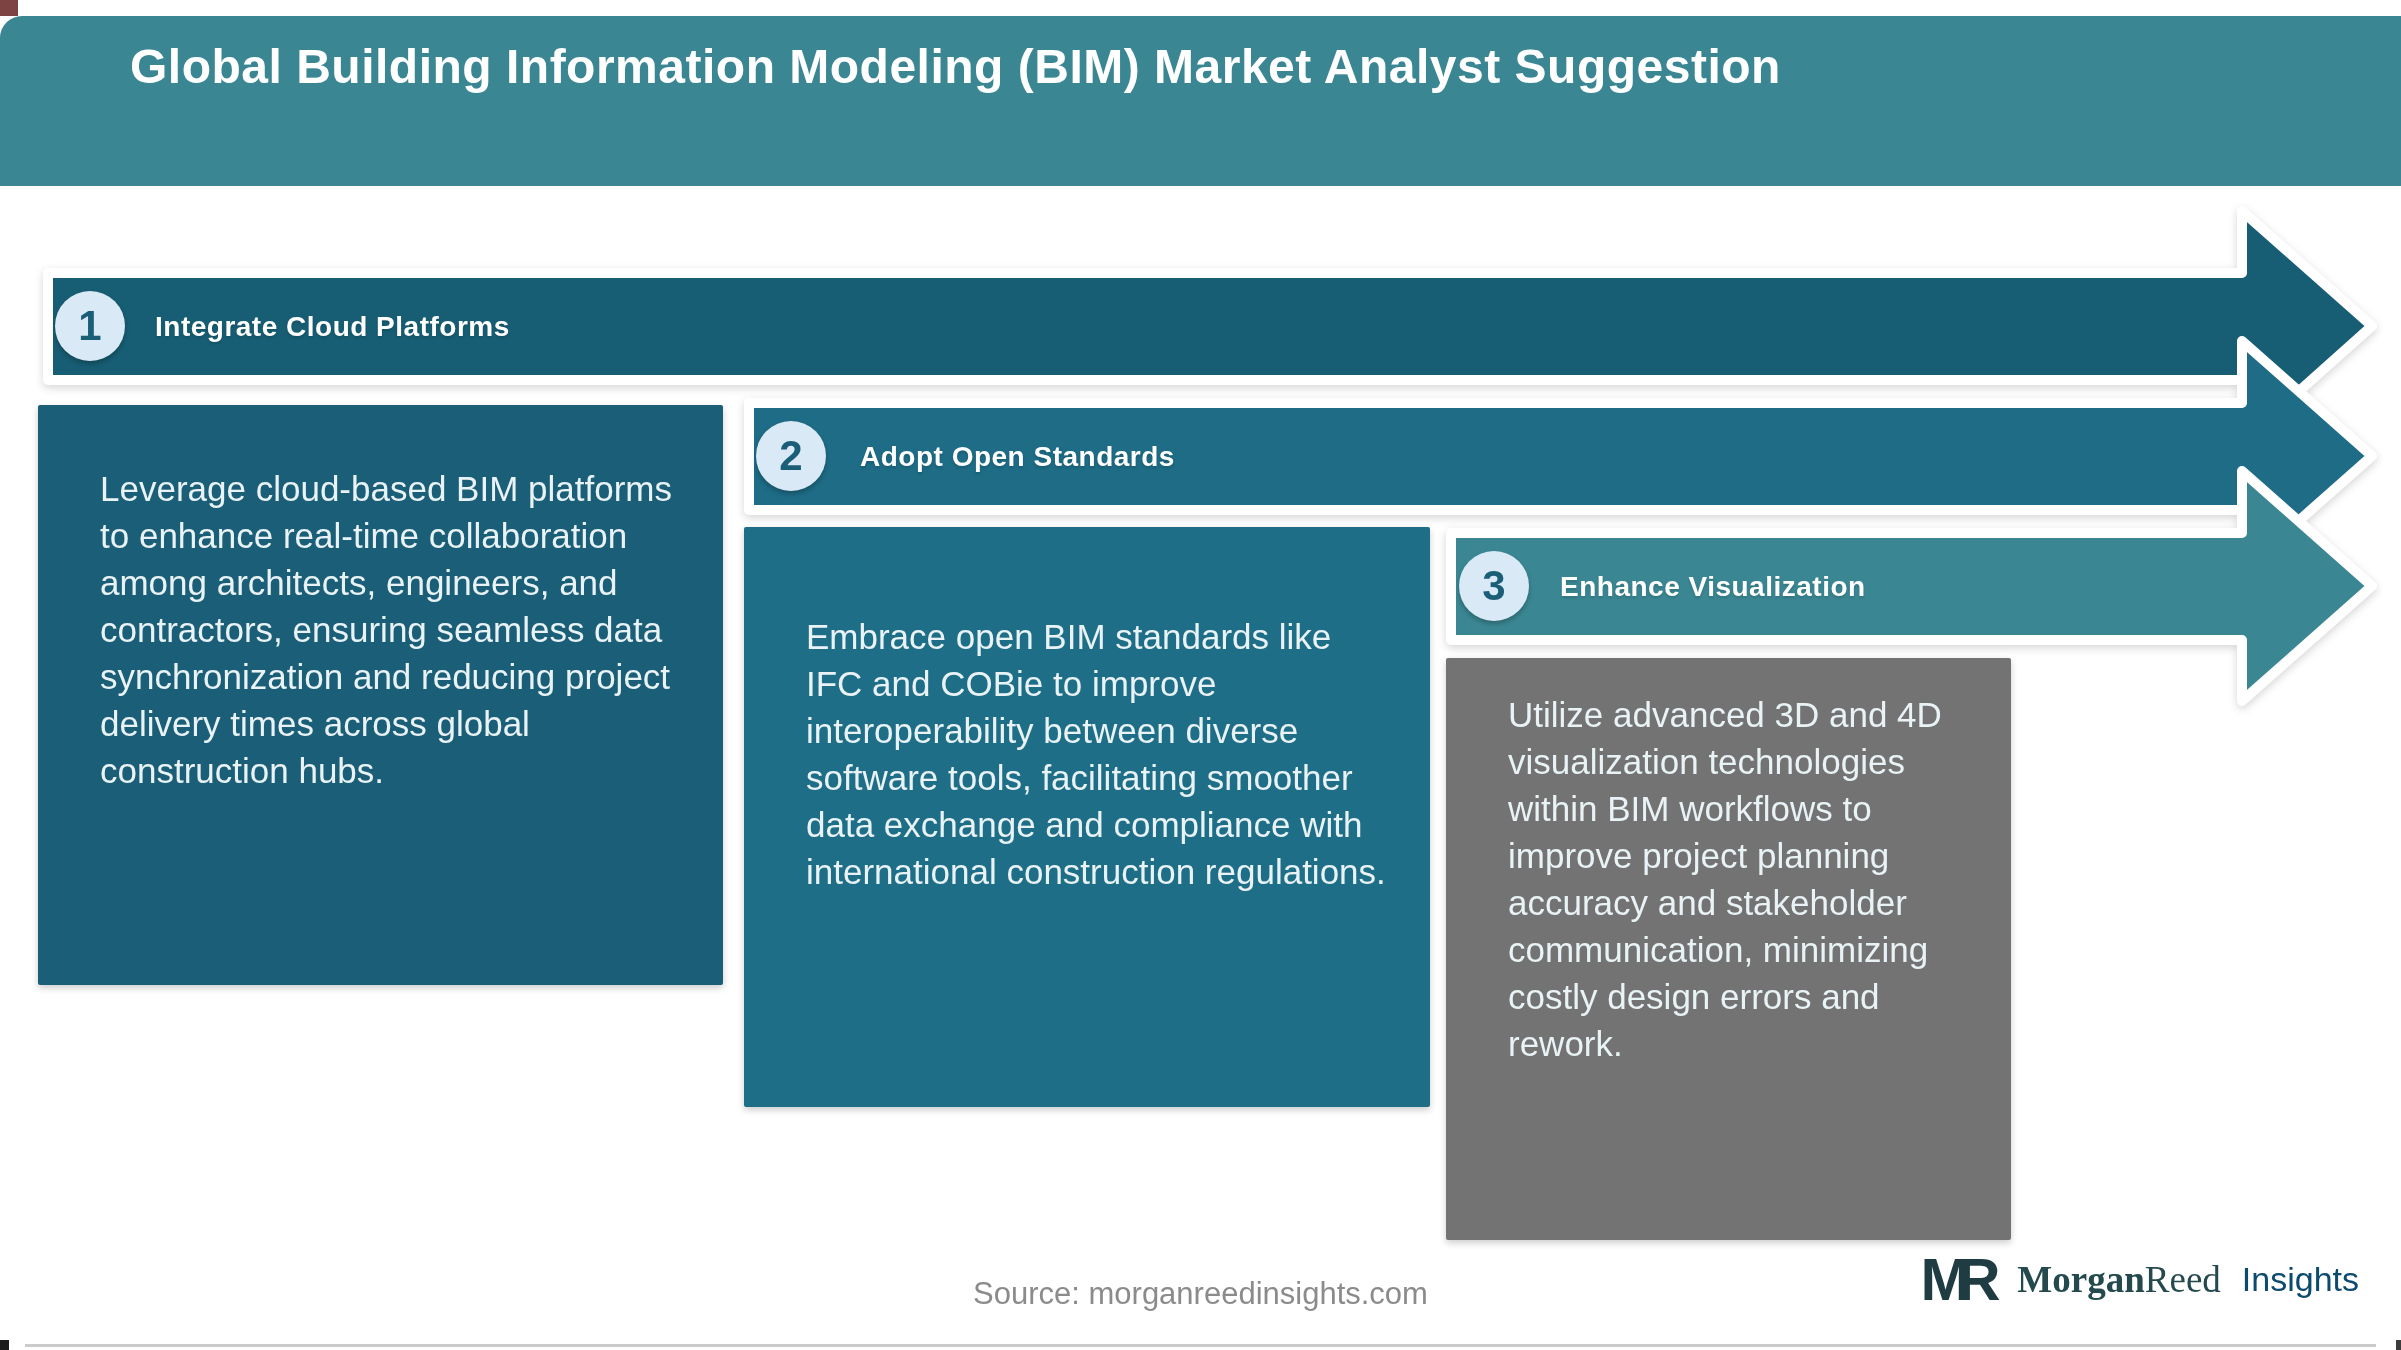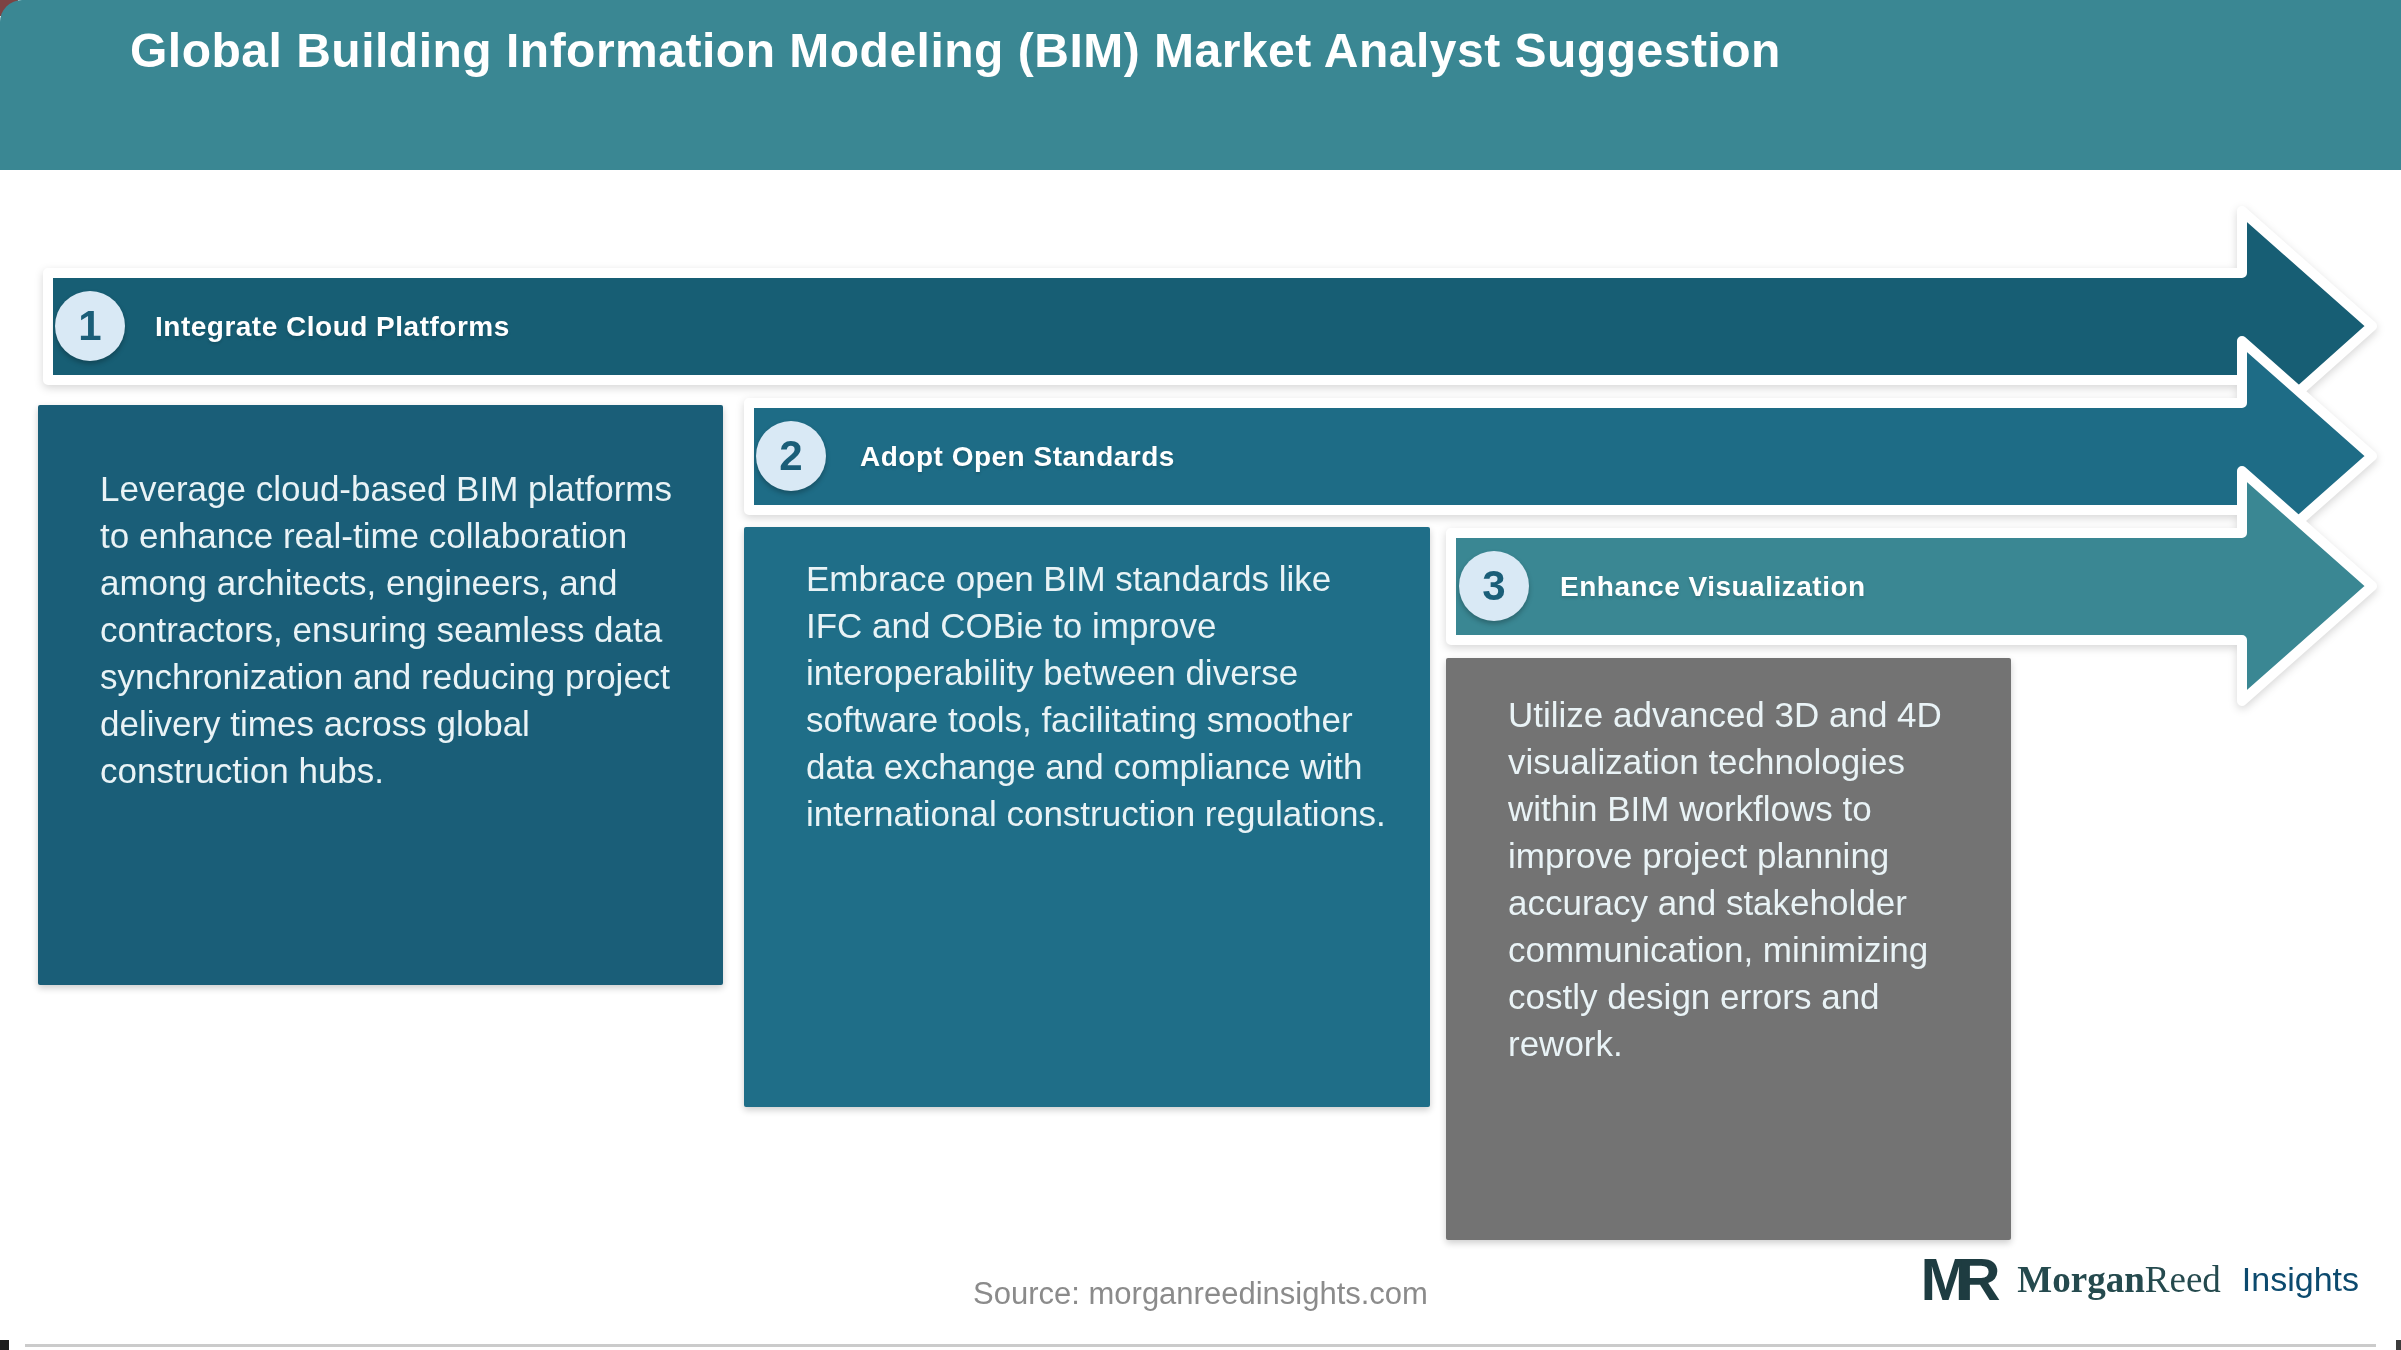--- a/index.html
+++ b/index.html
@@ -14,21 +14,21 @@
 
   
   .corner-artifact {
     position: absolute; top: 0; left: 0;
     width: 18px; height: 16px;
     background: #7d4343;
   }
 
   
   .header {
-    position: absolute; top: 0; left: 0;
+    position: absolute; top: 16px; left: 0;
     width: 2401px; height: 170px;
     background: #3A8793;
     border-top-left-radius: 22px;
   }
   .header .title {
     position: absolute; left: 130px; top: 22px;
     width: 1700px;
     color: #ffffff;
     font-size: 48px; font-weight: bold;
     line-height: 58px;
@@ -75,21 +75,21 @@
     position: absolute;
     box-sizing: border-box;
     color: #E9F3F6;
     font-size: 35px;
     line-height: 47px;
     padding: 60px 40px 0 62px;
     box-shadow: 0 3px 7px rgba(0,0,0,0.2);
     border-radius: 2px;
   }
   .box-1 { left: 38px;   top: 405px; width: 685px; height: 580px; background: #1A5E78; }
-  .box-2 { left: 744px;  top: 527px; width: 686px; height: 580px; background: #1F6E88; padding-top: 28px; }
+  .box-2 { left: 744px;  top: 527px; width: 686px; height: 580px; background: #1F6E88; padding-top: 86px; }
   .box-3 { left: 1446px; top: 658px; width: 565px; height: 582px; background: #737373; padding-top: 33px; }
 
   
   .source-line {
     position: absolute; left: 0; right: 0; top: 1276px;
     text-align: center;
     color: #8B8B8B;
     font-size: 31px;
   }
   .logo {

